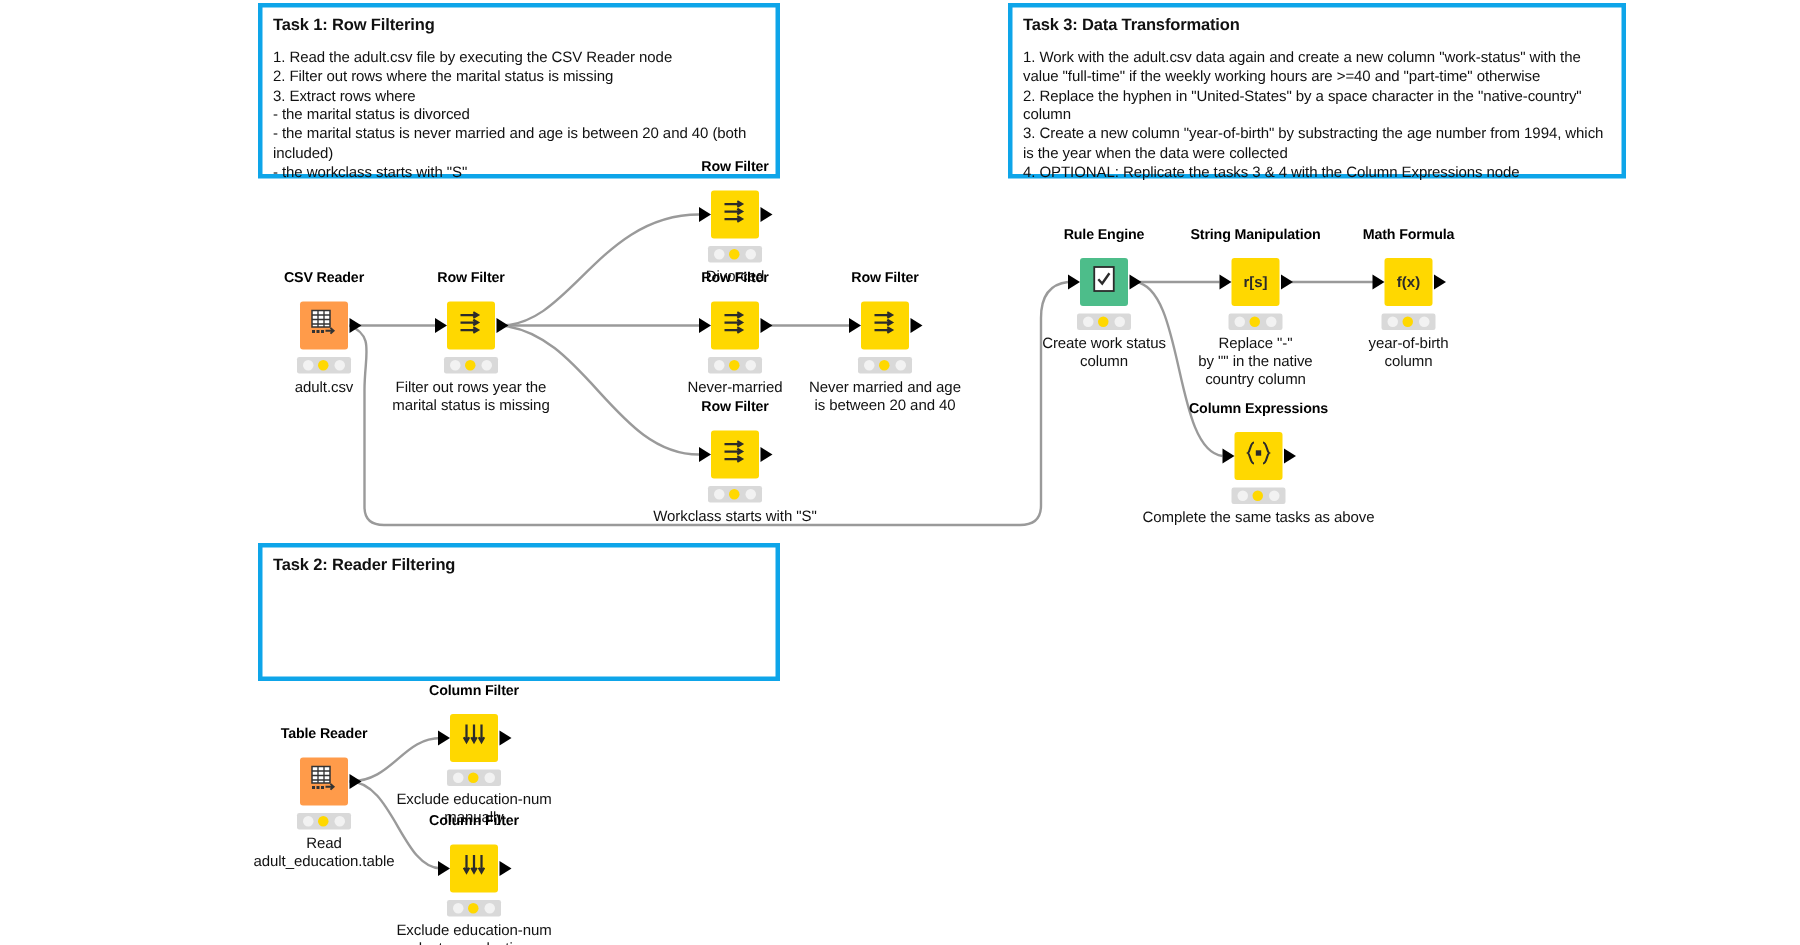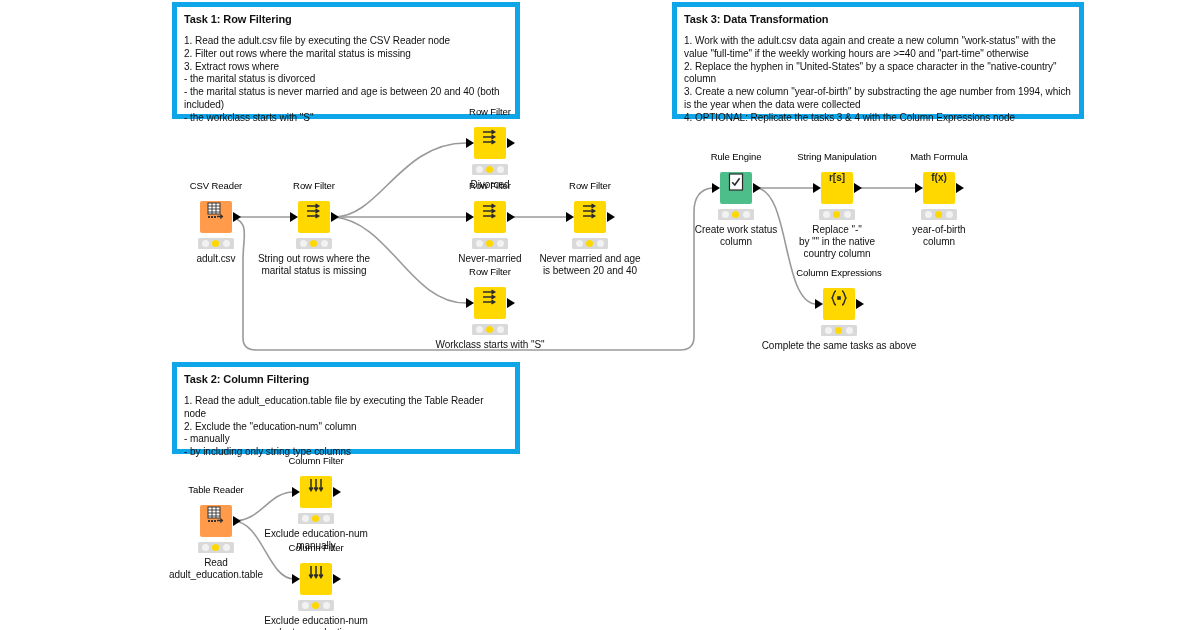--- a/index.html
+++ b/index.html
@@ -14,21 +14,21 @@
     overflow: hidden;
     font-family: "Liberation Sans", sans-serif;
     color: #1a1a1a;
   }
 
   
   .annotation {
     position: absolute;
     box-sizing: border-box;
     background: #ffffff;
-    border: 5px solid #0ea5e9;
+    border: 3px solid #0ea5e9;
     padding: 5px 7px 6px 7px;
     line-height: 1.28;
   }
   .annotation .ann-title {
     font-size: 11px;
     font-weight: bold;
     color: #111111;
     margin: 0 0 9px 0;
     letter-spacing: -0.1px;
   }
@@ -56,33 +56,33 @@
     position: absolute;
     width: 0; height: 0;
   }
   .node-title {
     position: absolute;
     left: 50%;
     transform: translateX(-50%);
     bottom: 26px;
     white-space: nowrap;
     font-size: 9.5px;
-    font-weight: normal;
+    font-weight: bold;
     color: #000000;
     letter-spacing: -0.1px;
   }
   .node-body {
     position: absolute;
     left: -16px;
     top: -16px;
     width: 32px;
     height: 32px;
     border-radius: 2px;
     display: flex;
-    align-items: flex-start;
+    align-items: center;
     justify-content: center;
     box-sizing: border-box;
   }
   .node-body.orange { background: #FF9B4A; }
   .node-body.yellow { background: #FFD800; }
   .node-body.green  { background: #4DBD8A; }
 
   
   .port {
     position: absolute;
@@ -154,25 +154,21 @@
 
 <div class="annotation" id="ann-task3">
   <div class="ann-title">Task 3: Data Transformation</div>
   <div class="ann-body">1.  Work with the adult.csv data again and create a new column "work-status" with the value "full-time" if the weekly working hours are &gt;=40 and "part-time" otherwise
 2. Replace the hyphen in "United-States" by a space character in the "native-country" column
 3. Create a new column "year-of-birth" by substracting the age number from 1994, which is the year when the data were collected
 4. OPTIONAL: Replicate the tasks 3 &amp; 4 with the Column Expressions node</div>
 </div>
 
 <div class="annotation" id="ann-task2">
-  <div class="ann-title">Task 2: Column Filtering</div>
-  <div class="ann-body">1. Read the adult_education.table file by executing the Table Reader node
-2. Exclude the "education-num" column
-- manually
-- by including only string type columns</div>
+  <div class="ann-title">Task 2: Reader Filtering</div>
 </div>
 
 <svg id="wires" viewBox="0 0 1200 630" xmlns="http://www.w3.org/2000/svg">
   <g fill="none" stroke="#9a9a9a" stroke-width="1.6">
 
     <path d="M 233 217 L 290 217"></path>
 
     <path d="M 334 217 C 380 217, 400 143, 466 143"></path>
 
     <path d="M 334 217 L 466 217"></path>
@@ -236,21 +232,21 @@
       </svg>
     </span>
   </div>
   <div class="port in"></div>
   <div class="port out"></div>
   <div class="status-bar">
     <span class="led"></span>
     <span class="led on"></span>
     <span class="led"></span>
   </div>
-  <div class="node-label">String out rows where the
+  <div class="node-label">Filter out rows year the
 marital status is missing</div>
 </div>
 
 <div class="node" style="left:490px; top:143px;">
   <div class="node-title">Row Filter</div>
   <div class="node-body yellow">
     <span>
       <svg width="20" height="20" viewBox="0 0 20 20">
         <path d="M 3 5 L 14 5 M 11.5 3.2 L 14.6 5 L 11.5 6.8" stroke="#2b2b2b" stroke-width="1.5" fill="none"></path>
         <path d="M 3 10 L 14 10 M 11.5 8.2 L 14.6 10 L 11.5 11.8" stroke="#2b2b2b" stroke-width="1.5" fill="none"></path>

